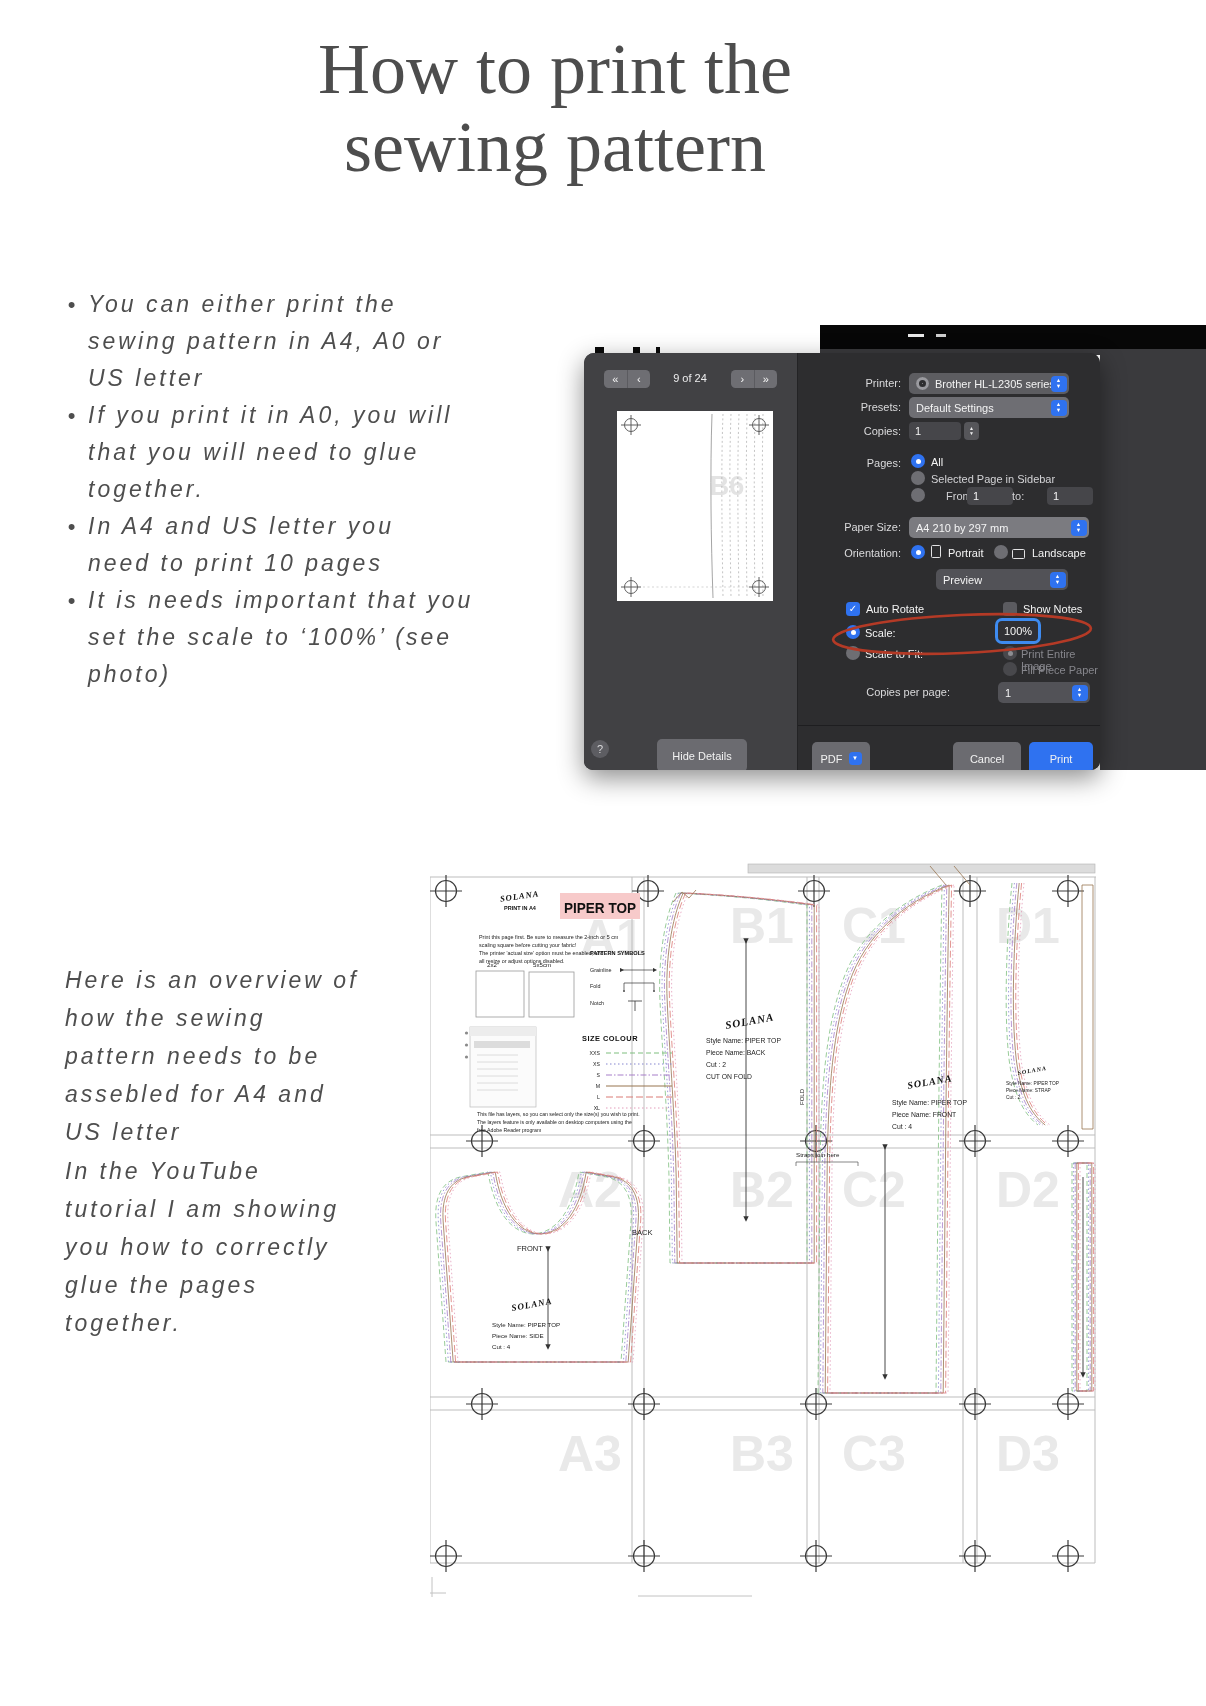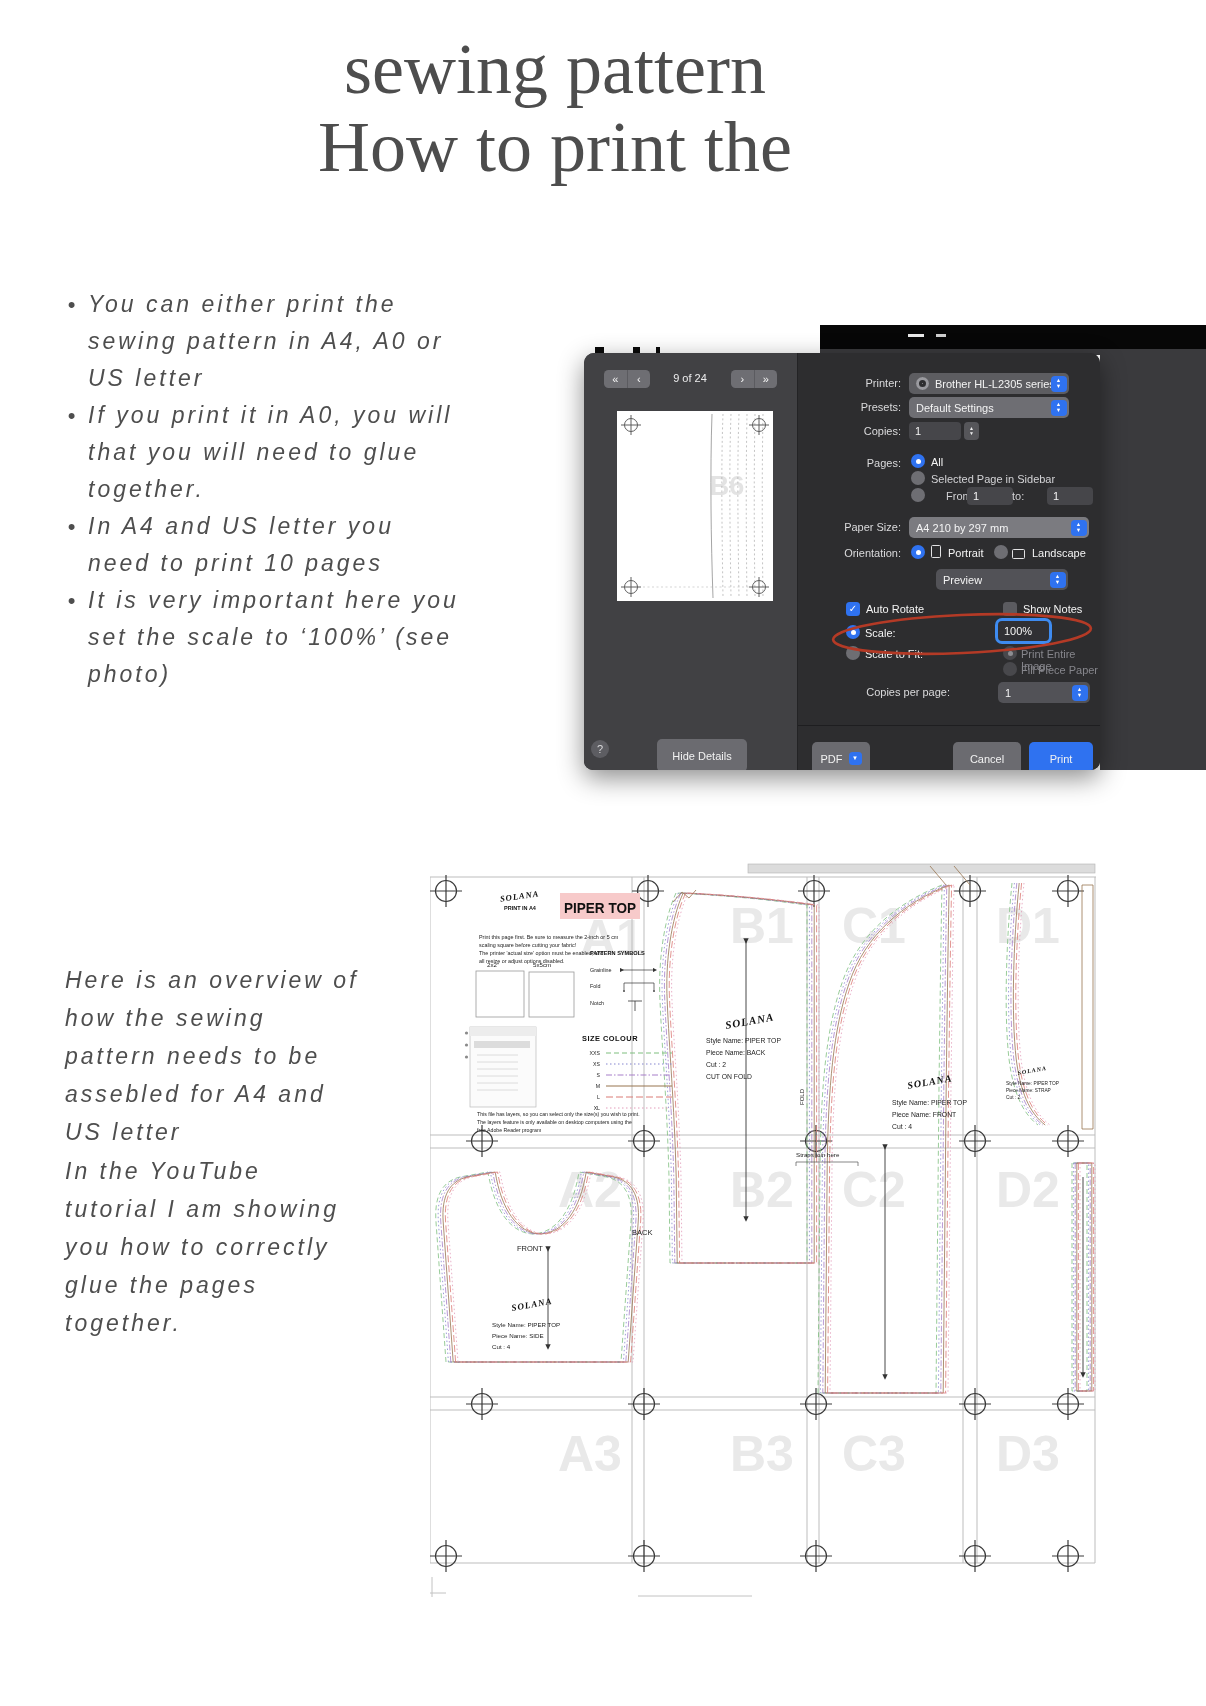--- a/index.html
+++ b/index.html
@@ -93,22 +93,22 @@
   .logo{font-family:"Liberation Serif",serif;font-weight:bold;font-style:italic;letter-spacing:1px;fill:#111;}
   .pt{fill:#1c1c1c;}
   .hd{font-weight:bold;fill:#111;}
 </style>
 </head>
 <body style="--accent: #2f72f0;">
 
 <div class="page">
 
   <div class="title">
+    <div>How to print the</div>
     <div>sewing pattern</div>
-    <div>How to print the</div>
   </div>
 
   <div class="blist">
     <div class="bullet-row">
       <div class="bullet-dot">•</div>
       <div class="bullet-body">
         <div class="line">You can either print the</div>
         <div class="line">sewing pattern in A4, A0 or</div>
         <div class="line">US letter</div>
       </div>
@@ -124,21 +124,21 @@
     <div class="bullet-row">
       <div class="bullet-dot">•</div>
       <div class="bullet-body">
         <div class="line">In A4 and US letter you</div>
         <div class="line">need to print 10 pages</div>
       </div>
     </div>
     <div class="bullet-row">
       <div class="bullet-dot">•</div>
       <div class="bullet-body">
-        <div class="line">It is very important here you</div>
+        <div class="line">It is needs important that you</div>
         <div class="line">set the scale to ‘100%’ (see</div>
         <div class="line">photo)</div>
       </div>
     </div>
   </div>
 
   <div class="shot">
     <div class="bg-right"></div>
     <div class="strip">
       <span class="wm1"></span>
@@ -251,21 +251,21 @@
             </span>
         </div>
 
         <div class="cb on" style="left:48px;top:249px;"><span>✓</span></div>
         <div class="val" style="left:68px;top:250px;">Auto Rotate</div>
         <div class="cb" style="left:205px;top:249px;"></div>
         <div class="val" style="left:225px;top:250px;">Show Notes</div>
 
         <div class="rad sel" style="left:48px;top:272px;"></div>
         <div class="val" style="left:67px;top:274px;">Scale:</div>
-        <div class="fld focus" style="left:200px;top:268px;width:51px;height:20px;">100%</div>
+        <div class="fld focus" style="left:200px;top:268px;width:40px;height:20px;">100%</div>
 
         <div class="rad" style="left:48px;top:293px;"></div>
         <div class="val" style="left:67px;top:295px;">Scale to Fit:</div>
         <div class="rad dimr sel2" style="left:205px;top:293px;"></div>
         <div class="val dim" style="left:223px;top:295px;">Print Entire Image</div>
         <div class="rad dimr" style="left:205px;top:309px;"></div>
         <div class="val dim" style="left:223px;top:311px;">Fill Piece Paper</div>
 
         <div class="lblw" style="top:333px;padding-left:44px;">Copies per page:</div>
         <div class="dd dark" style="left:200px;top:329px;width:92px;">

